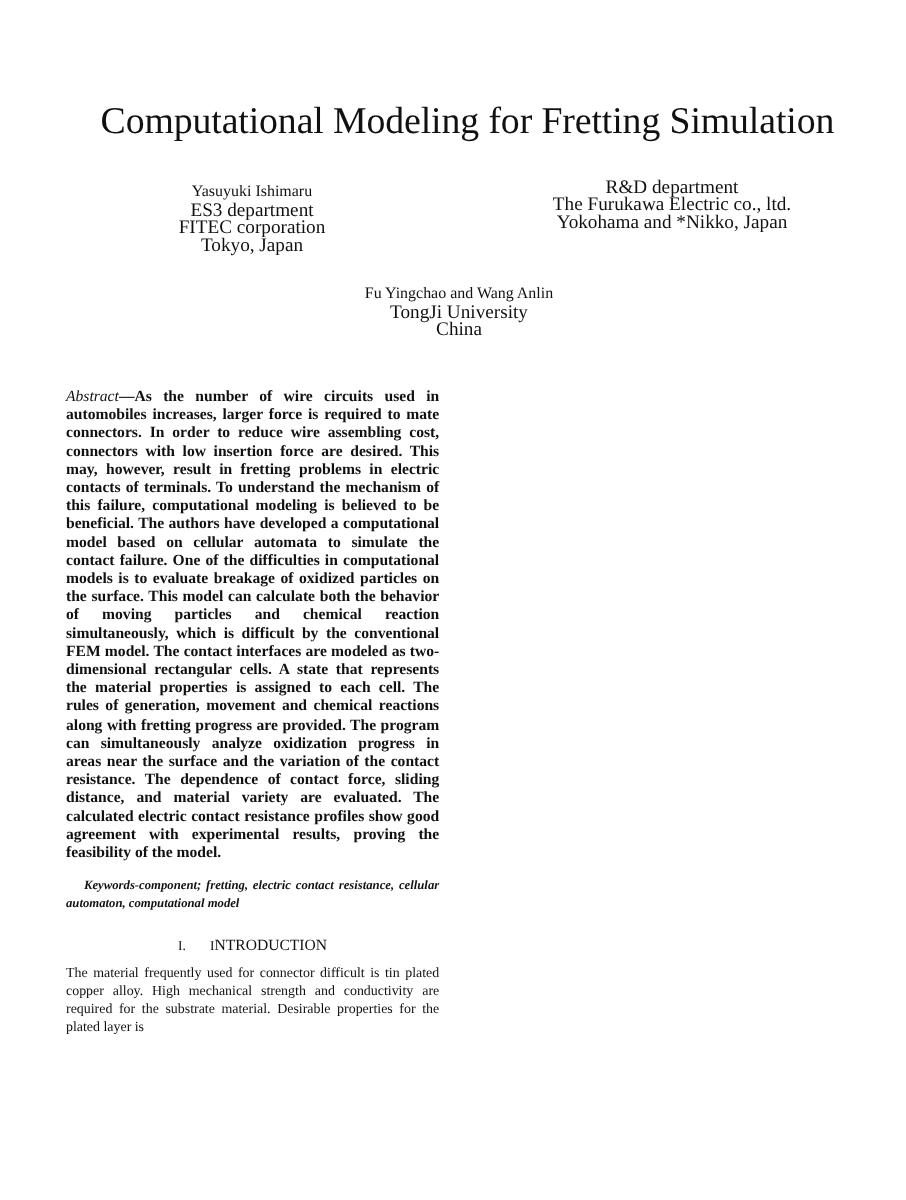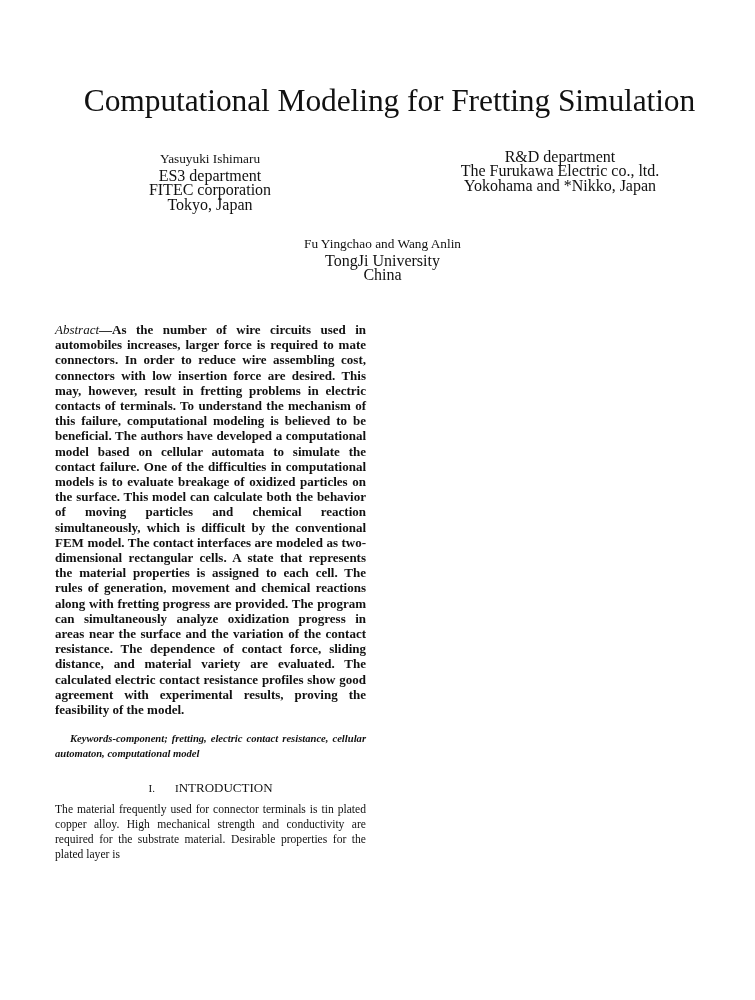--- a/index.html
+++ b/index.html
@@ -119,14 +119,14 @@
   <div class="aff">China</div>
 </div>
 
 <div class="column">
   <p class="abstract"><span class="label">Abstract</span><span>—</span><span>As the number of wire circuits used in automobiles increases, larger force is required to mate connectors. In order to reduce wire assembling cost, connectors with low insertion force are desired. This may, however, result in fretting problems in electric contacts of terminals. To understand the mechanism of this failure, computational modeling is believed to be beneficial. The authors have developed a computational model based on cellular automata to simulate the contact failure. One of the difficulties in computational models is to evaluate breakage of oxidized particles on the surface. This model can calculate both the behavior of moving particles and chemical reaction simultaneously, which is difficult by the conventional FEM model. The contact interfaces are modeled as two-dimensional rectangular cells. A state that represents the material properties is assigned to each cell. The rules of generation, movement and chemical reactions along with fretting progress are provided. The program can simultaneously analyze oxidization progress in areas near the surface and the variation of the contact resistance. The dependence of contact force, sliding distance, and material variety are evaluated. The calculated electric contact resistance profiles show good agreement with experimental results, proving the feasibility of the model.</span></p>
 
   <p class="keywords">Keywords-component; fretting, electric contact resistance, cellular automaton, computational model</p>
 
   <h2 class="section-heading"><span class="num">I.</span><span class="title-first">I</span><span class="title-rest">ntroduction</span></h2>
 
-  <p class="body-text">The material frequently used for connector terminals is tin plated copper alloy. High mechanical strength and conductivity are required for the substrate material. Desirable properties for the plated layer is</p>
+  <p class="body-text">The material frequently used for connector difficult is tin plated copper alloy. High mechanical strength and conductivity are required for the substrate material. Desirable properties for the plated layer is</p>
 </div>
 
 </body></html>

